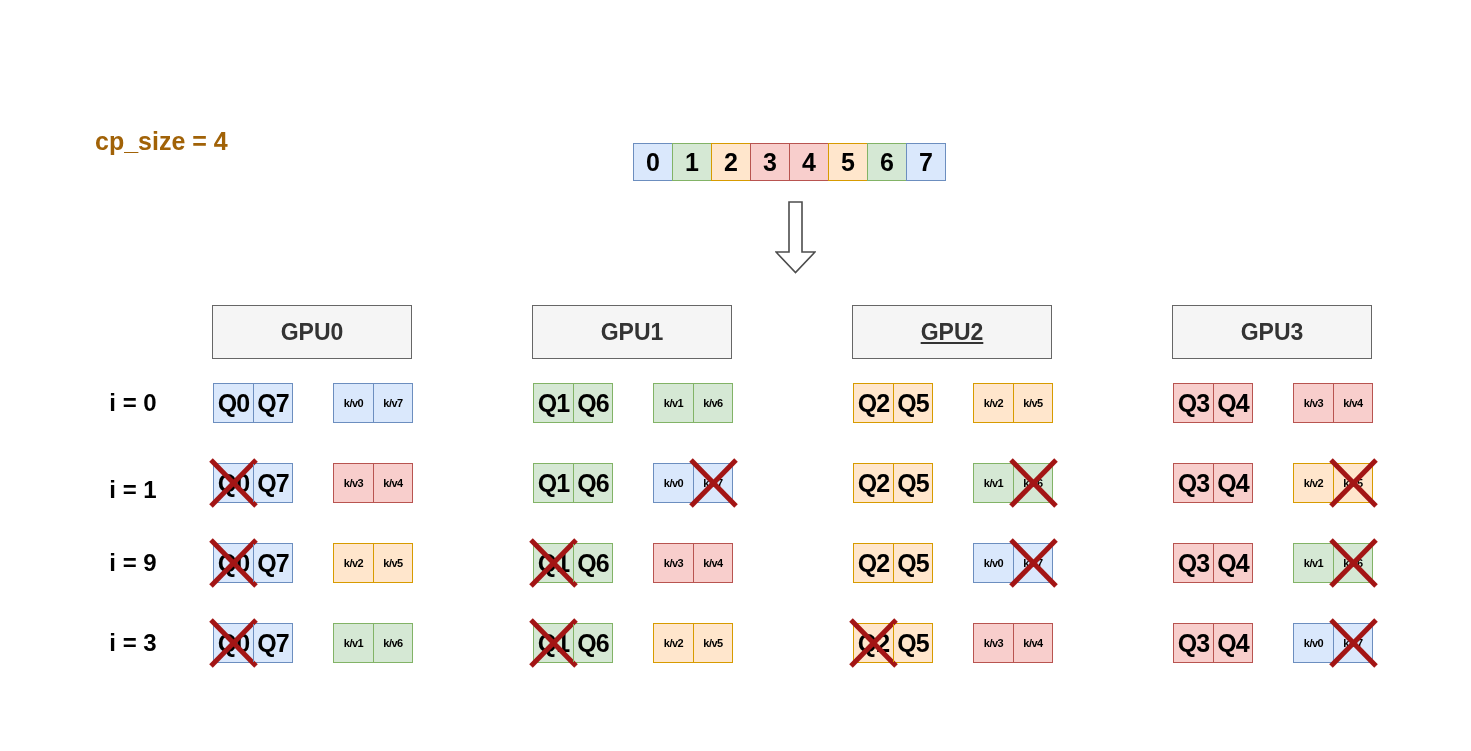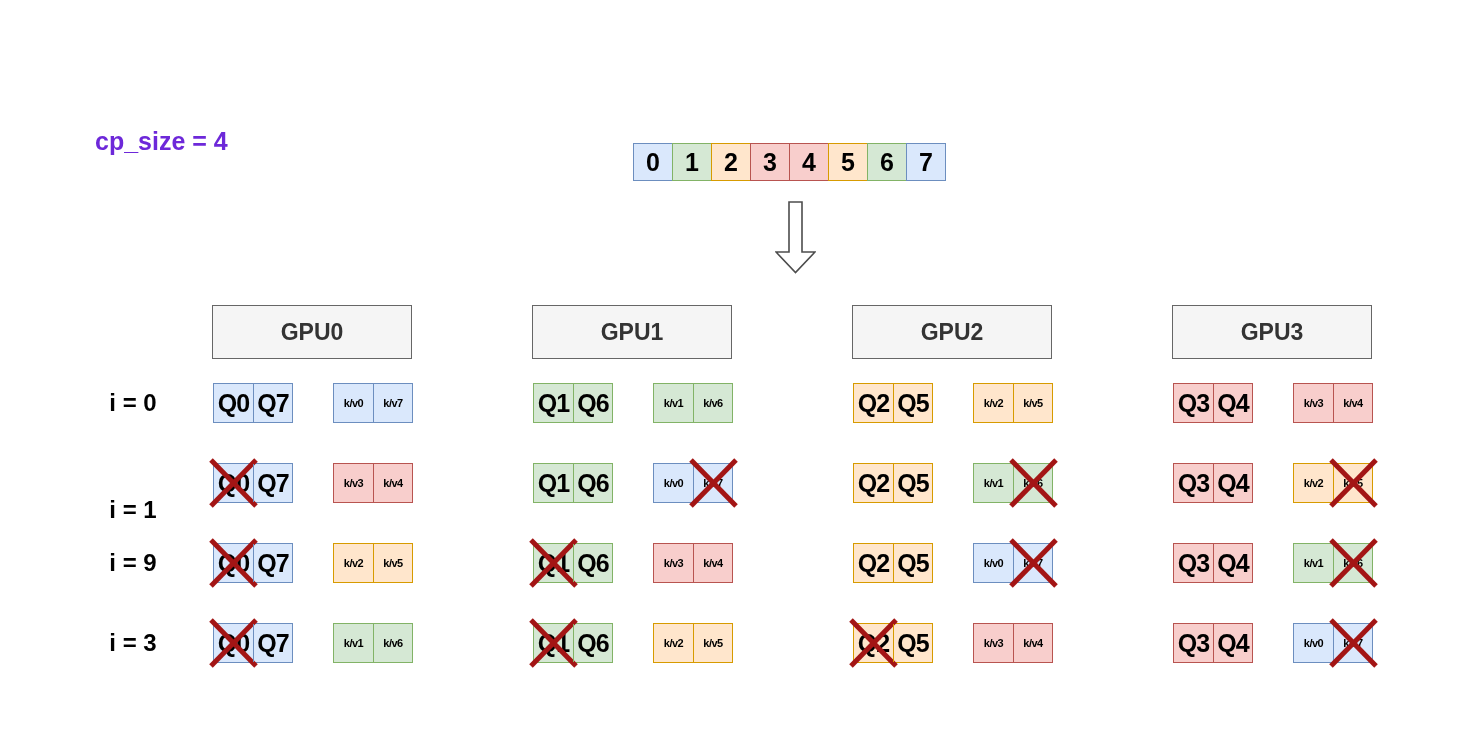--- a/index.html
+++ b/index.html
@@ -4,21 +4,21 @@
 <style>
   html,body{margin:0;padding:0;background:#fff;}
   .canvas{
     position:relative;width:1471px;height:751px;background:#ffffff;overflow:hidden;
     font-family:"Liberation Sans","DejaVu Sans",sans-serif;
   }
   .title{
     position:absolute;left:92px;top:50px;font-size:26px;font-weight:bold;letter-spacing:0px;
   }
   .cp-size{
-    position:absolute;left:95px;top:127px;font-size:25px;font-weight:bold;color:#6d28d9;
+    position:absolute;left:95px;top:127px;font-size:25px;font-weight:bold;color:#a16207;
   }
   .seq{
     position:absolute;left:633px;top:143px;display:flex;
   }
   .seq-cell{
     width:40px;height:38px;box-sizing:border-box;border:1px solid;
     display:flex;align-items:center;justify-content:center;
     font-size:25px;font-weight:bold;color:#000;margin-left:-1px;
   }
   .seq-cell:first-child{margin-left:0;}
@@ -68,21 +68,21 @@
       <div class="seq-cell" style="background: rgb(213, 232, 212); border-color: rgb(130, 179, 102);">6</div>
       <div class="seq-cell" style="background: rgb(218, 232, 252); border-color: rgb(108, 142, 191);">7</div>
     </div>
 
   <svg class="down-arrow" width="41" height="73" viewBox="0 0 41 73">
     <path d="M14 1 H27 V51 H40 L20.5 71.5 L1 51 H14 Z" fill="#ffffff" stroke="#4d4d4d" stroke-width="1.6" stroke-linejoin="miter"></path>
   </svg>
 
   <div>
       <div class="row-label" style="left: 78px; top: 383px;">i = 0</div>
-      <div class="row-label" style="left: 78px; top: 490px;">i = 1</div>
+      <div class="row-label" style="left: 78px; top: 470px;">i = 1</div>
       <div class="row-label" style="left: 78px; top: 543px;">i = 9</div>
       <div class="row-label" style="left: 78px; top: 623px;">i = 3</div>
     </div>
   <div>
       <div class="gpu-header" style="left: 212px; top: 305px; background: rgb(245, 245, 245); border-color: rgb(102, 102, 102); color: rgb(51, 51, 51);">GPU0</div>
       <div class="pair" style="left: 213px; top: 383px; background: rgb(218, 232, 252); border-color: rgb(108, 142, 191);">
         <div class="pair-cell q-cell" style="border-left-color: rgb(108, 142, 191);">Q0</div>
         <div class="pair-cell q-cell" style="border-left-color: rgb(108, 142, 191);">Q7</div>
       </div>
       <div class="pair" style="left: 333px; top: 383px; background: rgb(218, 232, 252); border-color: rgb(108, 142, 191);">
@@ -157,21 +157,21 @@
         <div class="pair-cell q-cell" style="border-left-color: rgb(130, 179, 102);">Q1<svg class="cross" viewBox="0 0 51 50">
             <line x1="3" y1="2" x2="48" y2="48" stroke="#a31515" stroke-width="5"></line>
             <line x1="48" y1="2" x2="3" y2="48" stroke="#a31515" stroke-width="5"></line>
           </svg></div>
         <div class="pair-cell q-cell" style="border-left-color: rgb(130, 179, 102);">Q6</div>
       </div>
       <div class="pair" style="left: 653px; top: 623px; background: rgb(255, 230, 204); border-color: rgb(215, 155, 0);">
         <div class="pair-cell kv-cell" style="border-left-color: rgb(215, 155, 0);">k/v2</div>
         <div class="pair-cell kv-cell" style="border-left-color: rgb(215, 155, 0);">k/v5</div>
       </div>
-      <div class="gpu-header" style="left: 852px; top: 305px; background: rgb(245, 245, 245); border-color: rgb(102, 102, 102); color: rgb(51, 51, 51);">GPU2</div>
+      <div class="gpu-header" style="left: 852px; top: 305px; background: rgb(245, 245, 245); border-color: rgb(102, 102, 102); color: rgb(51, 51, 51); text-decoration: underline;">GPU2</div>
       <div class="pair" style="left: 853px; top: 383px; background: rgb(255, 230, 204); border-color: rgb(215, 155, 0);">
         <div class="pair-cell q-cell" style="border-left-color: rgb(215, 155, 0);">Q2</div>
         <div class="pair-cell q-cell" style="border-left-color: rgb(215, 155, 0);">Q5</div>
       </div>
       <div class="pair" style="left: 973px; top: 383px; background: rgb(255, 230, 204); border-color: rgb(215, 155, 0);">
         <div class="pair-cell kv-cell" style="border-left-color: rgb(215, 155, 0);">k/v2</div>
         <div class="pair-cell kv-cell" style="border-left-color: rgb(215, 155, 0);">k/v5</div>
       </div>
       <div class="pair" style="left: 853px; top: 463px; background: rgb(255, 230, 204); border-color: rgb(215, 155, 0);">
         <div class="pair-cell q-cell" style="border-left-color: rgb(215, 155, 0);">Q2</div>

